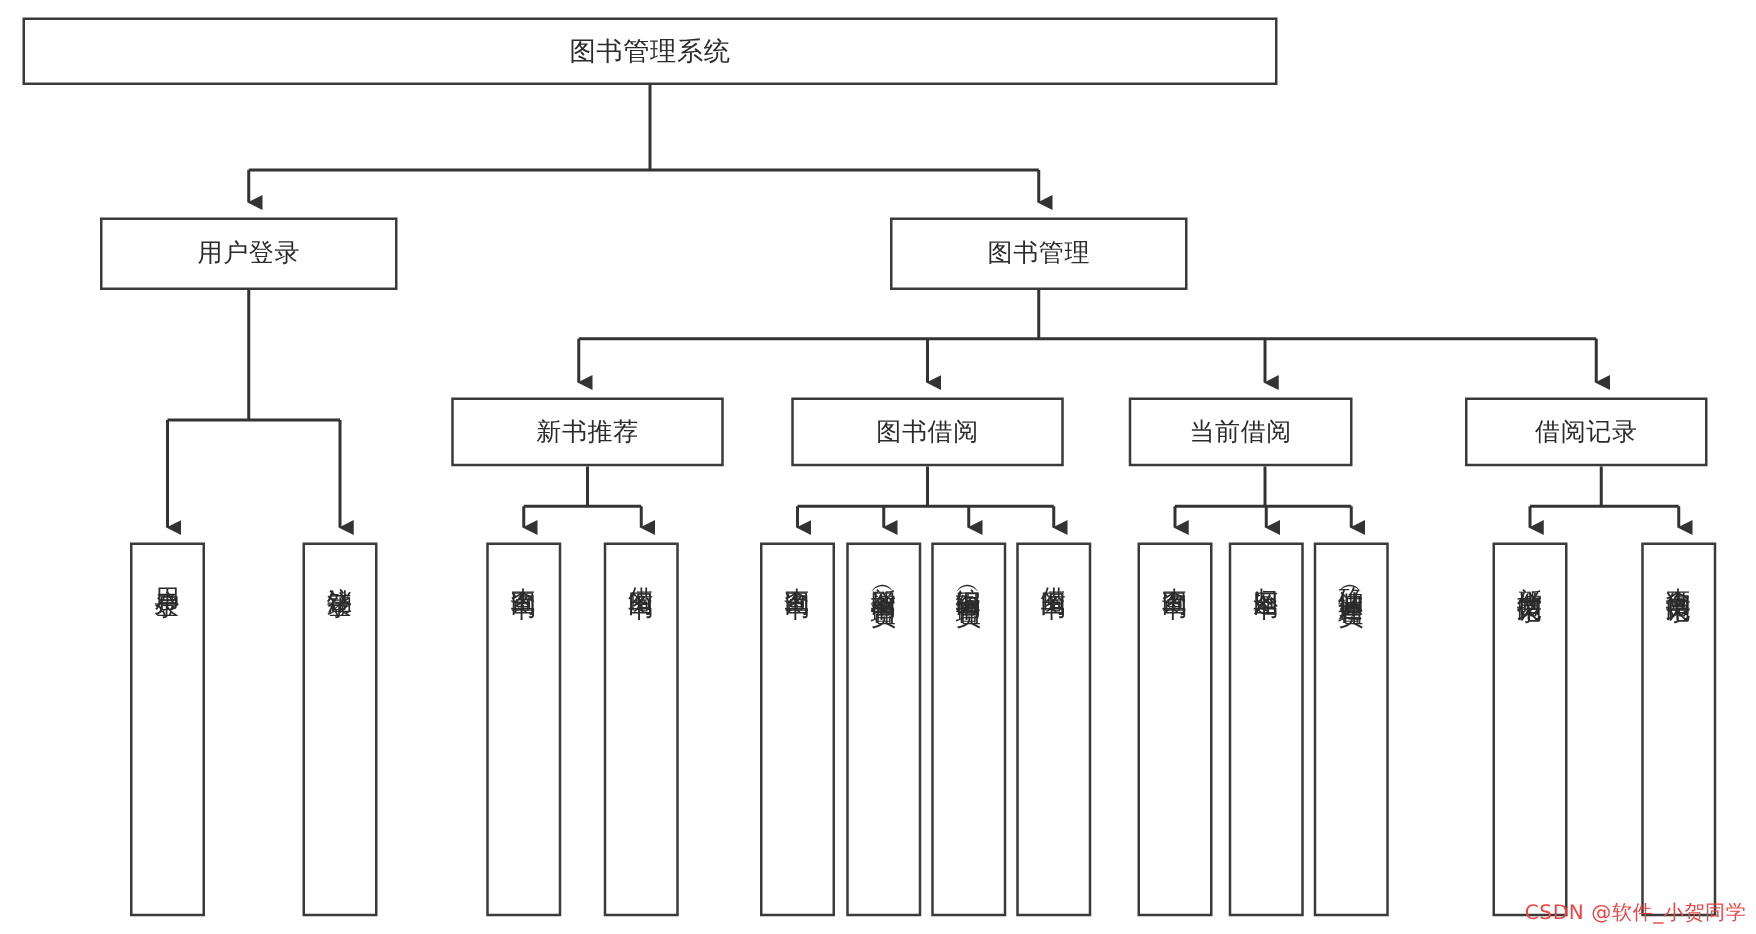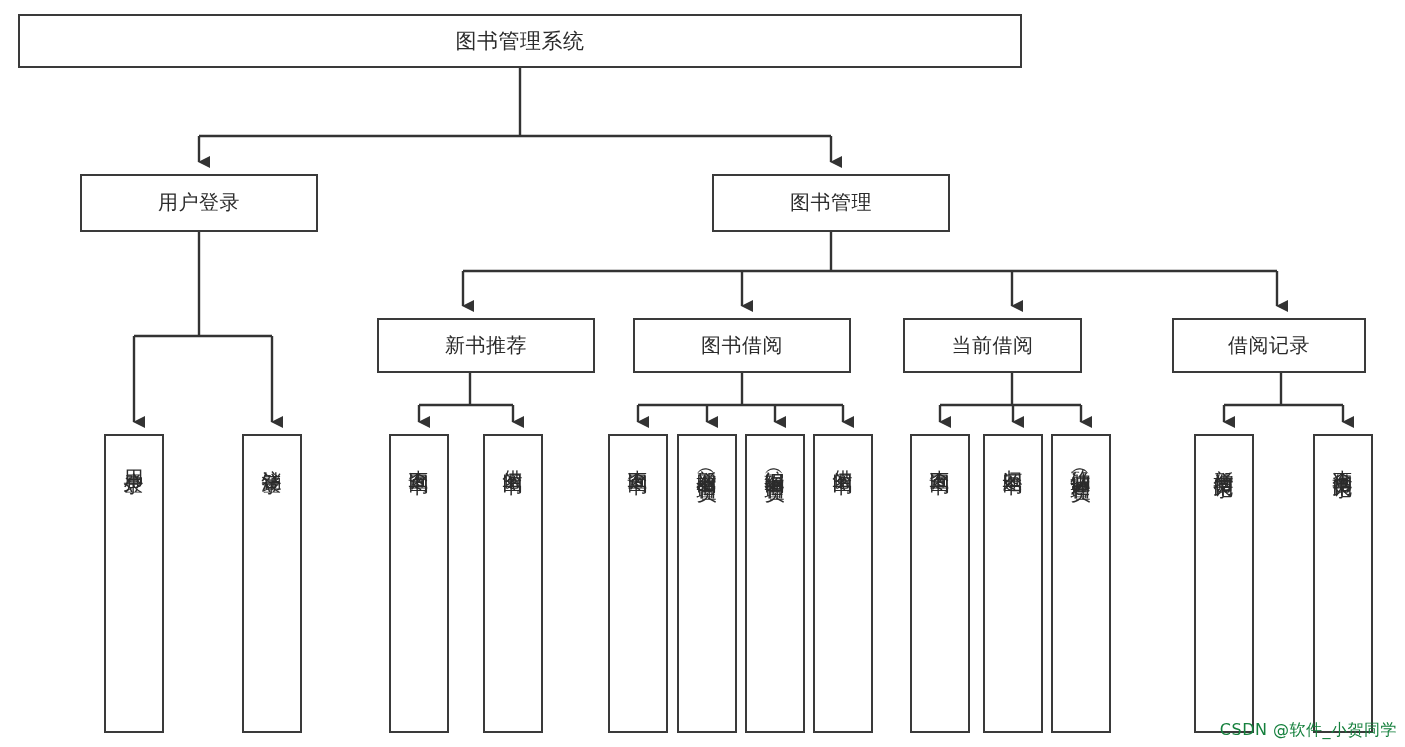--- a/index.html
+++ b/index.html
@@ -57,21 +57,21 @@
     font-size: 20px;
     letter-spacing: 2px;
     line-height: 1.1;
   }
   .node.root .label { font-size: 21px; }
   .watermark {
     position: absolute;
     right: 8px;
     bottom: 6px;
     font-size: 16px;
-    color: #15803d;
+    color: #ef4444;
     letter-spacing: 0.5px;
     z-index: 5;
     white-space: nowrap;
     font-family: "DejaVu Sans", "Liberation Sans", sans-serif;
   }
 </style>
 </head>
 <body>
 
 <div id="canvas">
@@ -122,21 +122,21 @@
   <div id="nodes-layer">
       <div class="node horiz root" style="left: 18px; top: 14px; width: 1004px; height: 54px; border-color: rgb(58, 58, 58); background: rgb(255, 255, 255); color: rgb(43, 43, 43);">
         <span class="label">图书管理系统</span>
       </div>
       <div class="node horiz" style="left: 80px; top: 174px; width: 238px; height: 58px; border-color: rgb(58, 58, 58); background: rgb(255, 255, 255); color: rgb(43, 43, 43);">
         <span class="label">用户登录</span>
       </div>
       <div class="node horiz" style="left: 712px; top: 174px; width: 238px; height: 58px; border-color: rgb(58, 58, 58); background: rgb(255, 255, 255); color: rgb(43, 43, 43);">
         <span class="label">图书管理</span>
       </div>
-      <div class="node horiz" style="left: 361px; top: 318px; width: 218px; height: 55px; border-color: rgb(58, 58, 58); background: rgb(255, 255, 255); color: rgb(43, 43, 43); margin-left: 16px;">
+      <div class="node horiz" style="left: 361px; top: 318px; width: 218px; height: 55px; border-color: rgb(58, 58, 58); background: rgb(255, 255, 255); color: rgb(43, 43, 43);">
         <span class="label">新书推荐</span>
       </div>
       <div class="node horiz" style="left: 633px; top: 318px; width: 218px; height: 55px; border-color: rgb(58, 58, 58); background: rgb(255, 255, 255); color: rgb(43, 43, 43);">
         <span class="label">图书借阅</span>
       </div>
       <div class="node horiz" style="left: 903px; top: 318px; width: 179px; height: 55px; border-color: rgb(58, 58, 58); background: rgb(255, 255, 255); color: rgb(43, 43, 43);">
         <span class="label">当前借阅</span>
       </div>
       <div class="node horiz" style="left: 1172px; top: 318px; width: 194px; height: 55px; border-color: rgb(58, 58, 58); background: rgb(255, 255, 255); color: rgb(43, 43, 43);">
         <span class="label">借阅记录</span>

